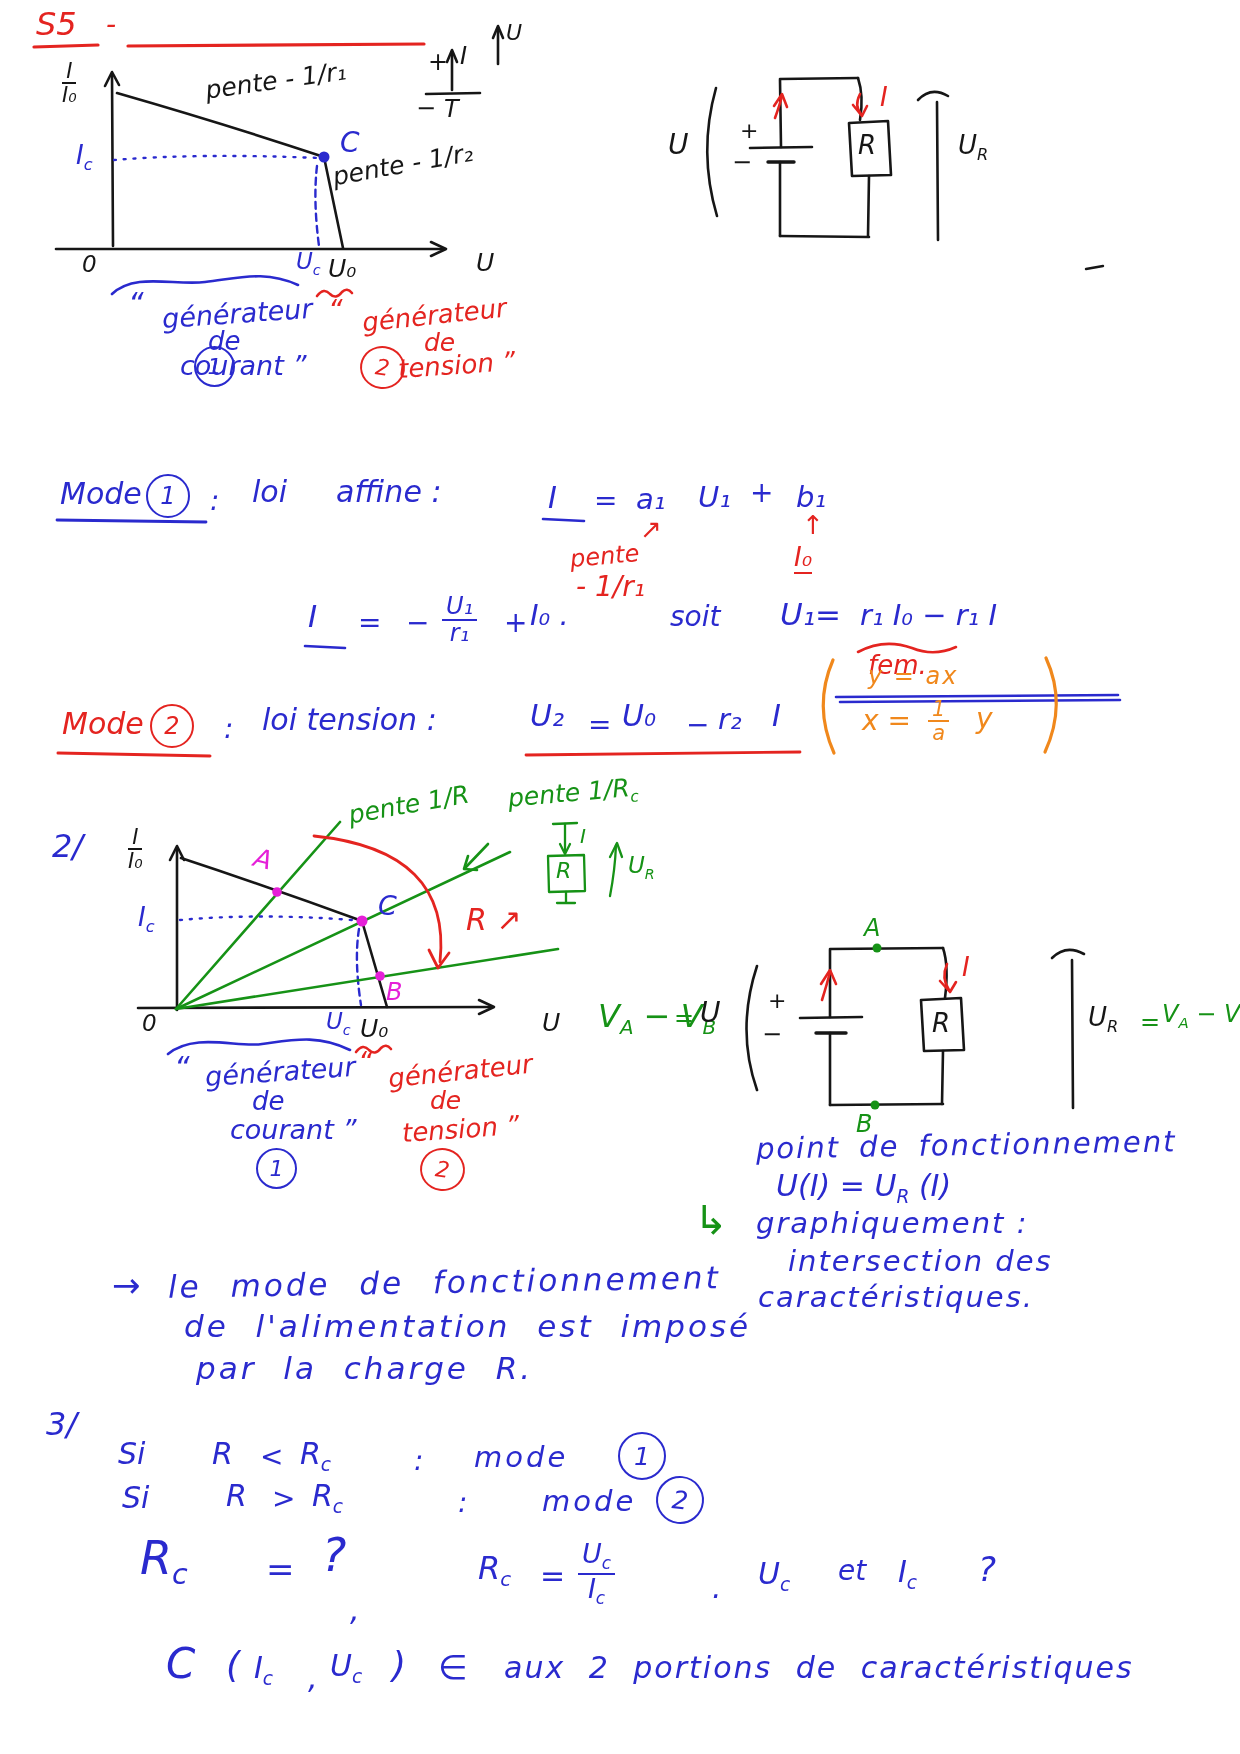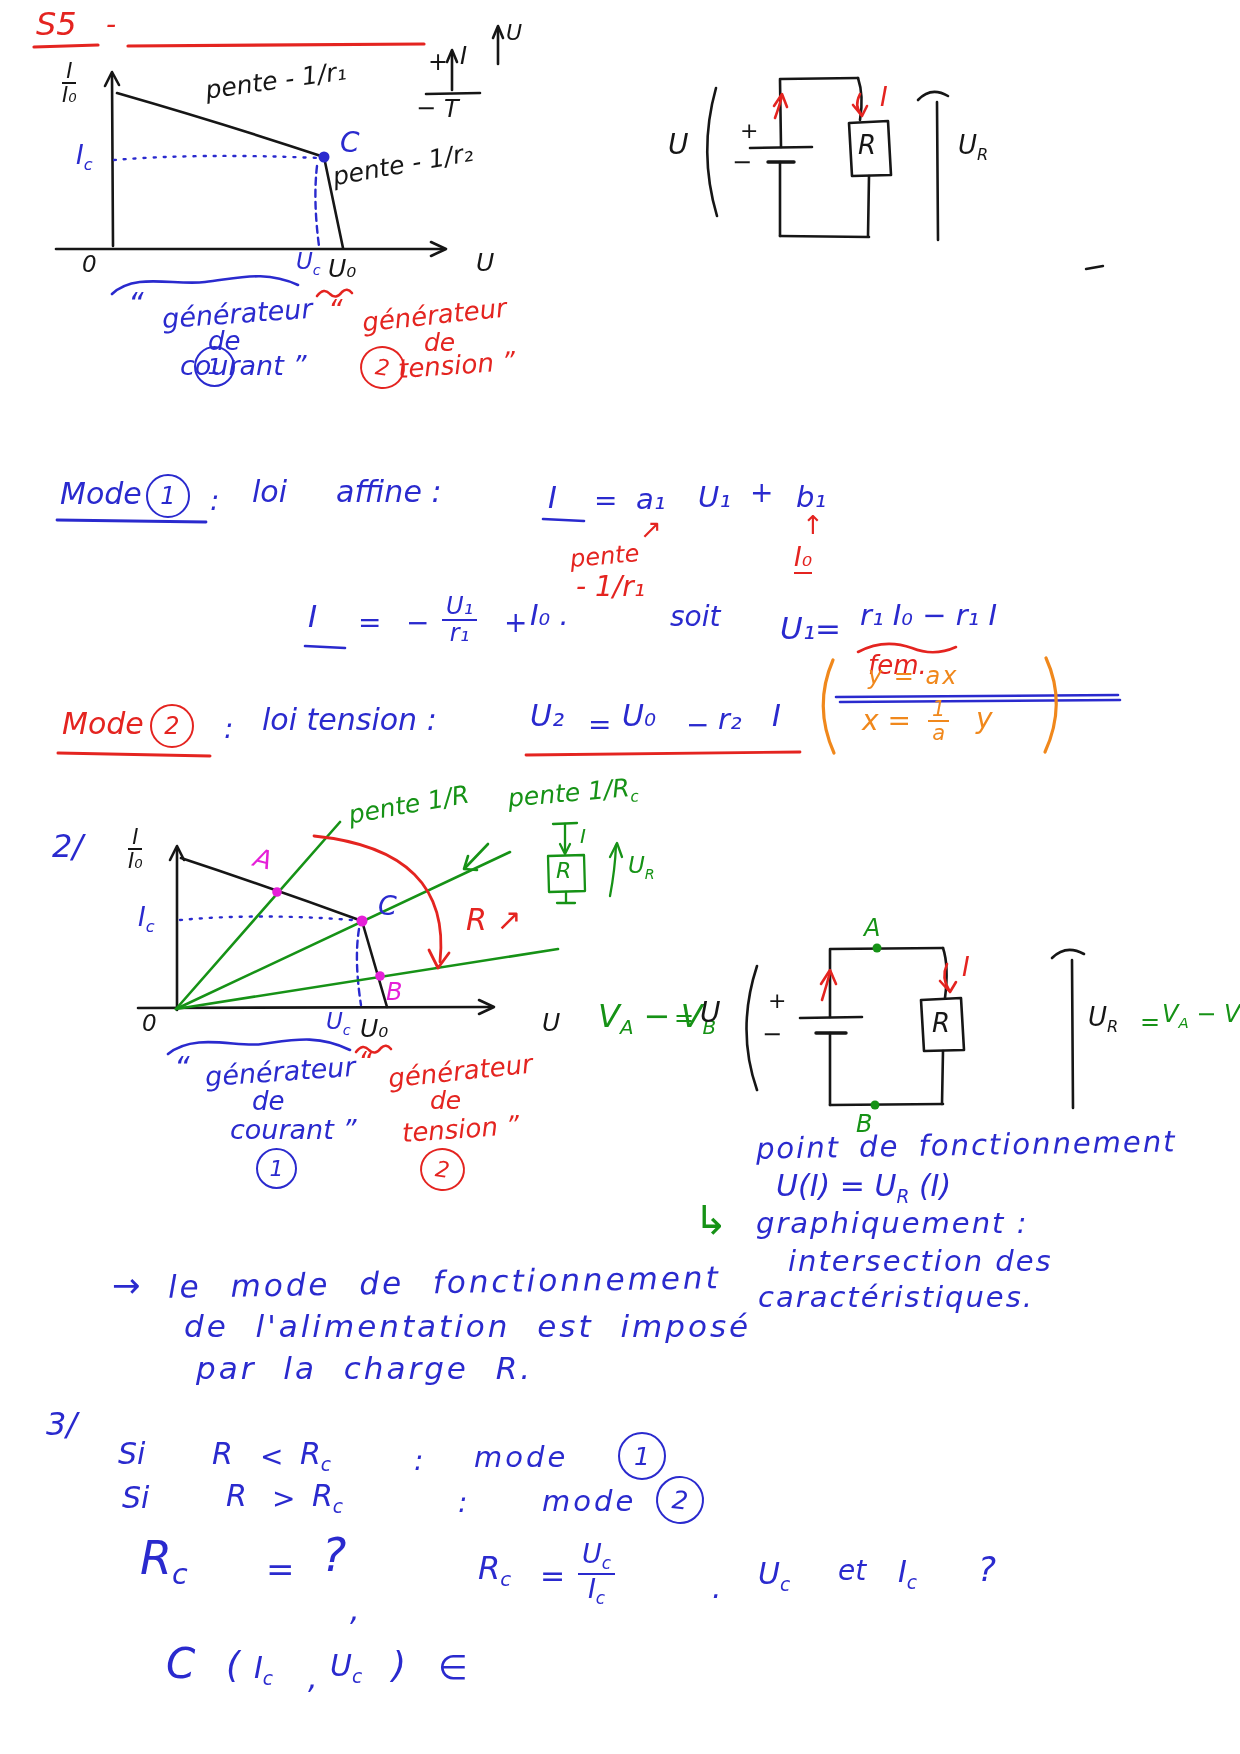--- a/index.html
+++ b/index.html
@@ -198,21 +198,21 @@
 <span class="hw blue" style="left:308px;top:600px;font-size:31px">I</span>
 <span class="hw blue" style="left:358px;top:608px;font-size:28px">=</span>
 <span class="hw blue" style="left:406px;top:608px;font-size:28px">−</span>
 <span class="frac hw blue" style="left:442px;top:594px;font-size:24px">
   <span class="num">U₁</span>
   <span class="den">r₁</span>
 </span>
 <span class="hw blue" style="left:504px;top:608px;font-size:28px">+</span>
 <span class="hw blue" style="left:530px;top:600px;font-size:29px">I₀ .</span>
 <span class="hw blue" style="left:670px;top:602px;font-size:28px">soit</span>
-<span class="hw blue" style="left:780px;top:612px;font-size:31px">U₁=</span>
+<span class="hw blue" style="left:780px;top:598px;font-size:31px">U₁=</span>
 <span class="hw blue" style="left:860px;top:600px;font-size:29px">r₁ I₀ − r₁ I</span>
 <span class="hw red" style="left:868px;top:652px;font-size:26px">fem.</span>
 
 <span class="hw red" style="left:62px;top:708px;font-size:30px">Mode</span>
 <span class="badge b-red" style="left:150px;top:704px;width:40px;height:40px;font-size:24px">2</span>
 <span class="hw blue" style="left:224px;top:714px;font-size:28px">:</span>
 <span class="hw blue" style="left:262px;top:704px;font-size:30px">loi tension :</span>
 <span class="hw blue" style="left:530px;top:700px;font-size:30px">U₂</span>
 <span class="hw blue" style="left:588px;top:710px;font-size:28px">=</span>
 <span class="hw blue" style="left:622px;top:700px;font-size:30px">U₀</span>
@@ -333,14 +333,15 @@
 <span class="hw blue" style="left:898px;top:1556px;font-size:30px"><span>I</span><sub>c</sub></span>
 <span class="hw blue" style="left:978px;top:1552px;font-size:34px">?</span>
 
 <span class="hw blue" style="left:166px;top:1642px;font-size:42px">C</span>
 <span class="hw blue" style="left:226px;top:1646px;font-size:36px">(</span>
 <span class="hw blue" style="left:254px;top:1652px;font-size:30px"><span>I</span><sub>c</sub></span>
 <span class="hw blue" style="left:308px;top:1662px;font-size:30px">,</span>
 <span class="hw blue" style="left:330px;top:1650px;font-size:30px"><span>U</span><sub>c</sub></span>
 <span class="hw blue" style="left:392px;top:1646px;font-size:36px">)</span>
 <span class="hw blue" style="left:438px;top:1650px;font-size:34px;font-style:normal">∈</span>
+<span class="hw blue" style="left:504px;top:1652px;font-size:30px;letter-spacing:2px;word-spacing:12px">aux 2 portions de caractéristiques</span>
 
 </div>
 
 </body></html>

